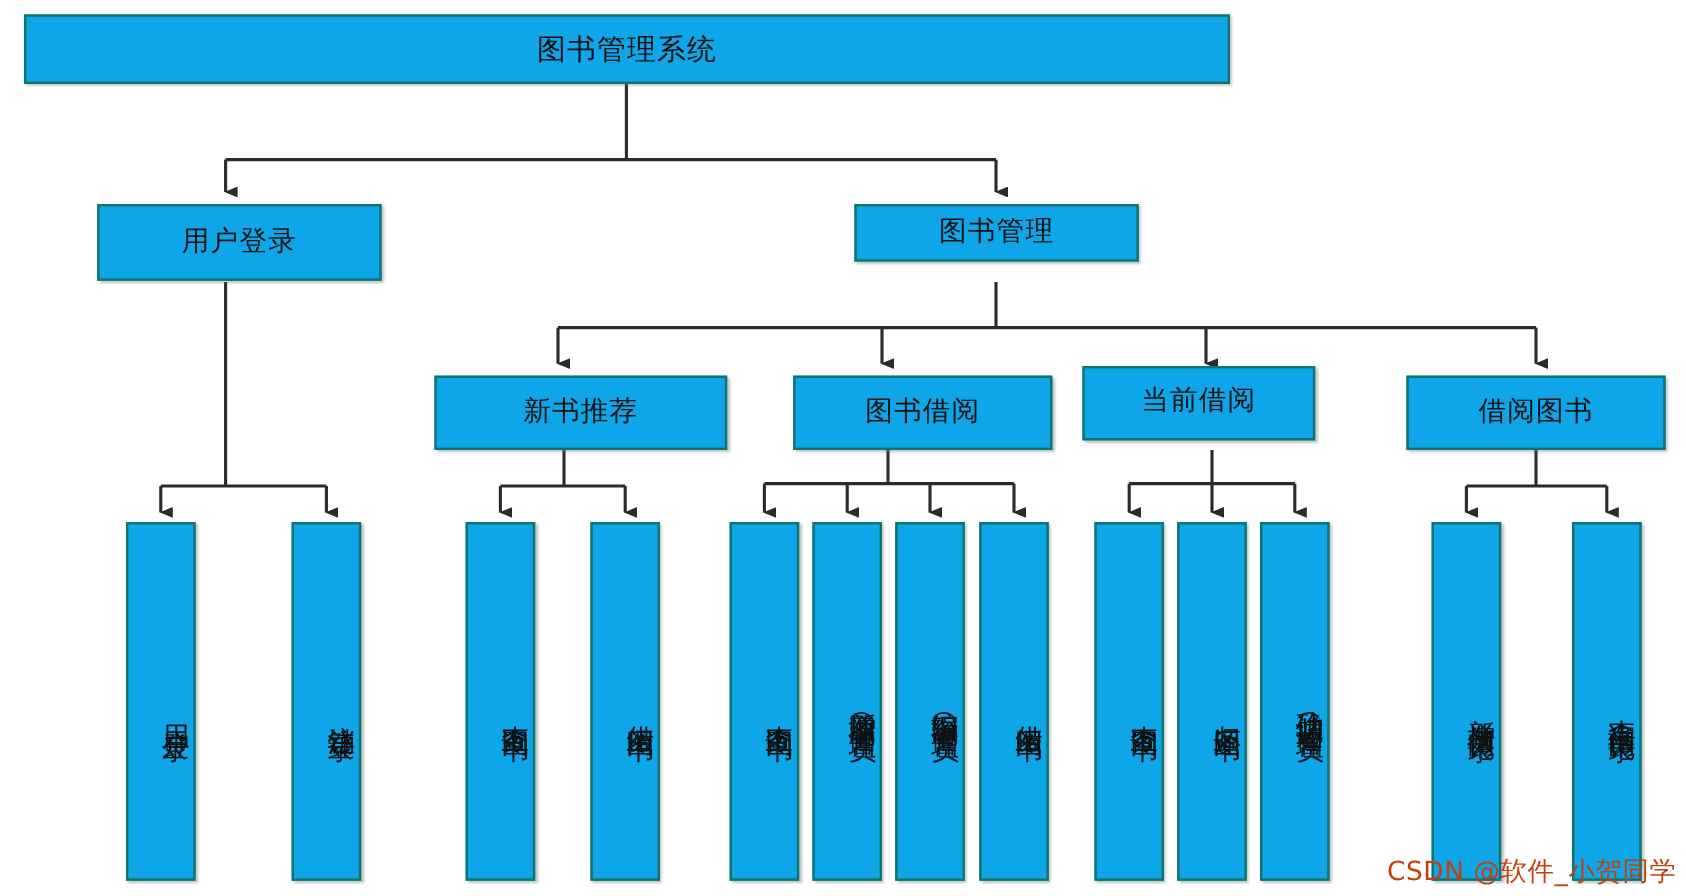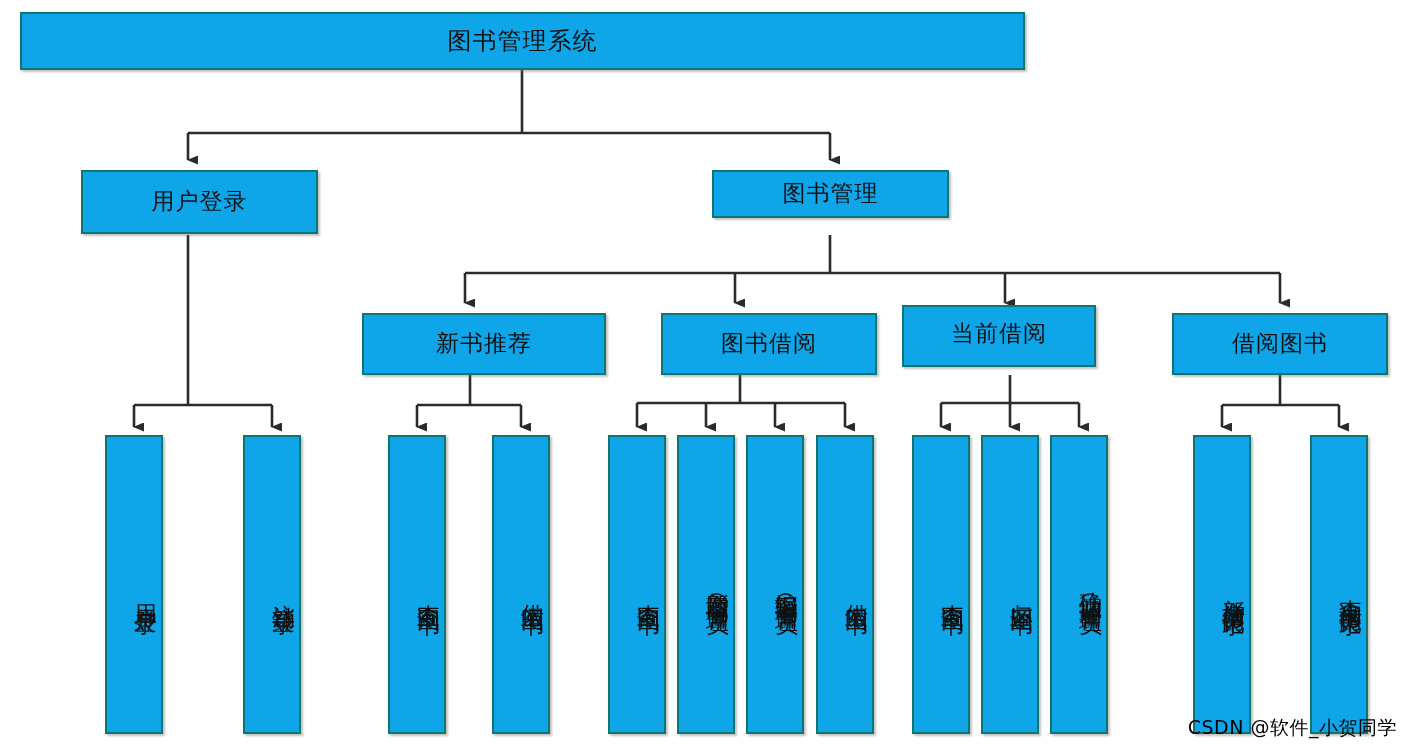--- a/index.html
+++ b/index.html
@@ -60,22 +60,22 @@
     white-space: nowrap;
   }
   .node.vertical .node-label {
     writing-mode: vertical-rl;
     text-orientation: upright;
   }
   #watermark {
     position: absolute;
     right: 8px;
     bottom: 6px;
-    font-size: 19px;
-    color: #000000;
+    font-size: 22px;
+    color: #c2410c;
     letter-spacing: 0.5px;
     white-space: nowrap;
     user-select: none;
   }
 </style>
 </head>
 <body>
 
 <div id="diagram-canvas">
 

